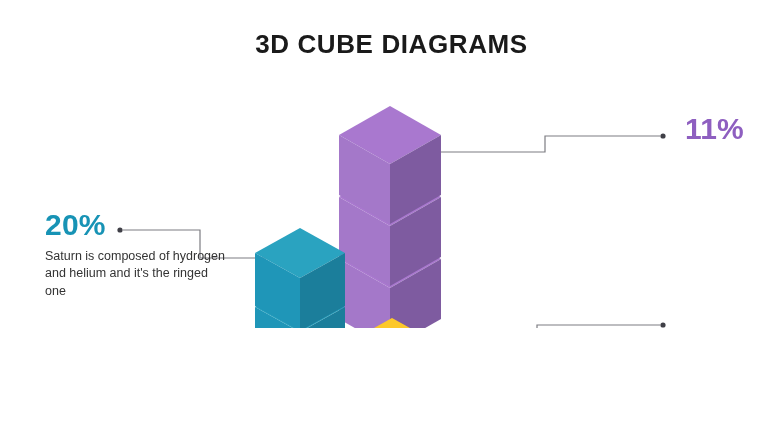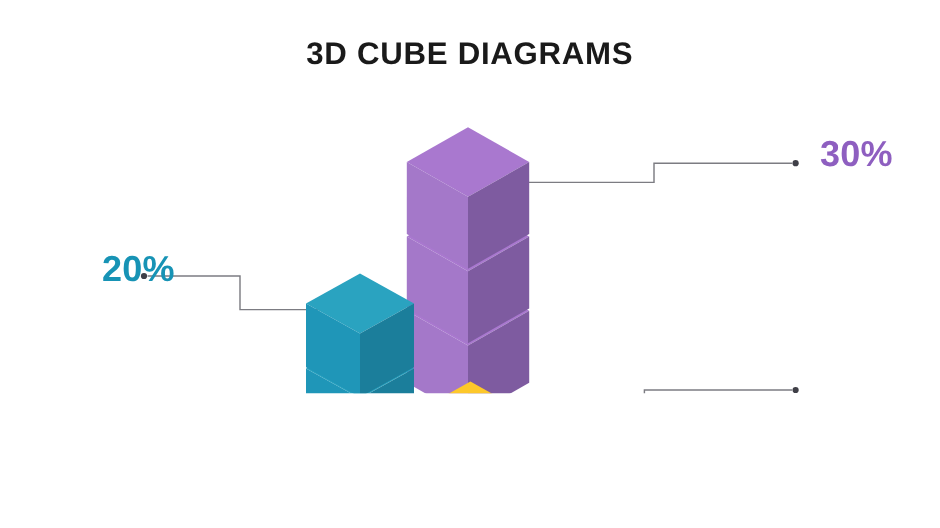--- a/index.html
+++ b/index.html
@@ -58,21 +58,20 @@
     width: 178px;
     text-align: right;
   }
   #callout-venus .pct { color: #8e5fc0; }
 
   #callout-saturn {
     left: 45px;
     top: 209px;
     width: 180px;
     text-align: left;
-    margin-left: 40px;
   }
   #callout-saturn .pct { color: #1793b5; }
 
   #callout-mercury {
     left: 566px;
     top: 303px;
     width: 178px;
     text-align: right;
   }
   #callout-mercury .pct { color: #f6b914; }
@@ -163,21 +162,22 @@
     <g>
       <g>
         <polygon points="392,318 437,343 392,368 347,343" fill="#fdc82a"></polygon>
         <polygon points="347,343 392,368 392,421 347,396" fill="#fbc02d"></polygon>
         <polygon points="437,343 437,396 392,421 392,368" fill="#cf9c1e"></polygon>
       </g>
     </g>
   </svg>
 
   <div class="callout" id="callout-venus">
-    <div class="pct">30%</div>
+    <div class="pct">11%</div>
   </div>
 
   <div class="callout" id="callout-saturn">
     <div class="pct">20%</div>
+    <div class="desc">Saturn is composed of hydrogen and helium and it's the ringed one</div>
   </div>
 
 
 </div>
 
 </body></html>

